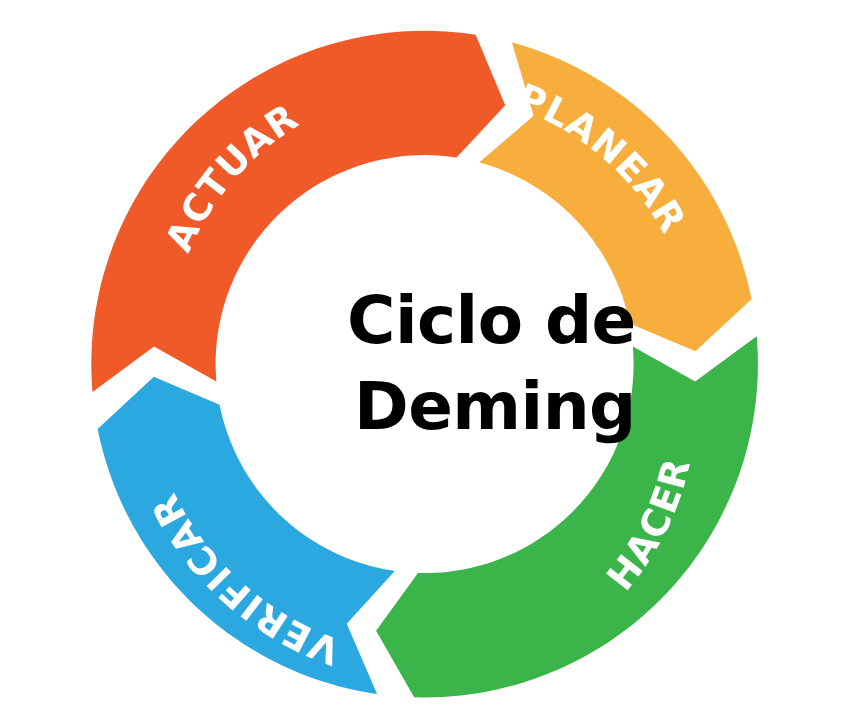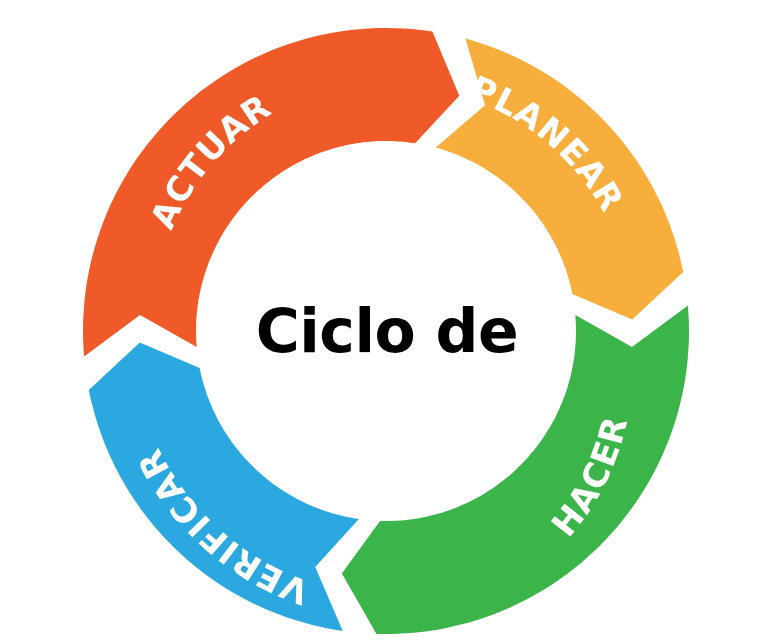--- a/index.html
+++ b/index.html
@@ -8,21 +8,21 @@
   .seg-label {
     font-family: "DejaVu Sans", sans-serif;
     font-weight: bold;
     font-size: 34px;
     fill: #ffffff;
     letter-spacing: 1px;
   }
   .title {
     position: absolute;
     left: 196px; top: 140px; width: 382px; height: 382px;
-    display: flex; flex-direction: row; align-items: center; justify-content: center;
+    display: flex; flex-direction: column; align-items: flex-end; justify-content: center;
     font-family: "DejaVu Sans", sans-serif;
     font-weight: bold;
     color: #000000;
     text-align: center;
   }
   .title span { display: block; font-size: 60px; line-height: 78px; letter-spacing: -0.5px; }
 </style>
 </head>
 <body>
 
@@ -55,13 +55,14 @@
       <textPath href="#arc-verificar" startOffset="50%" text-anchor="middle">VERIFICAR</textPath>
     </text>
     <text class="seg-label">
       <textPath href="#arc-actuar" startOffset="50%" text-anchor="middle">ACTUAR</textPath>
     </text>
   </g>
 </svg>
 
 <div class="title">
   <span>Ciclo de</span>
+  <span>Deming</span>
 </div>
 
 </body></html>

